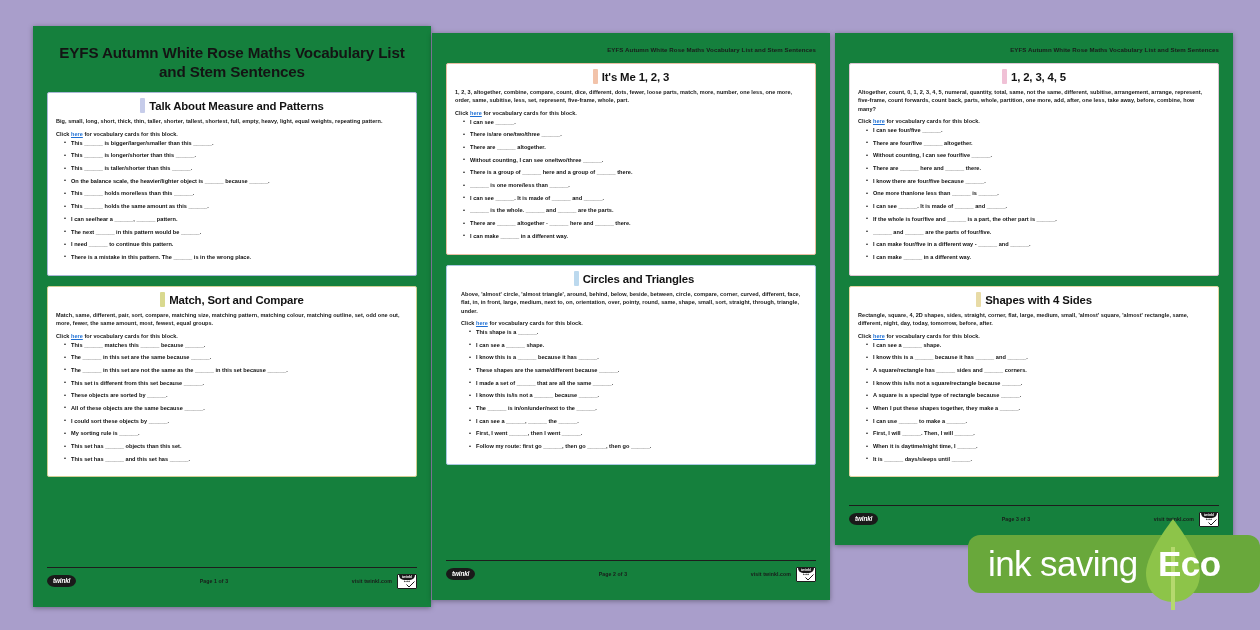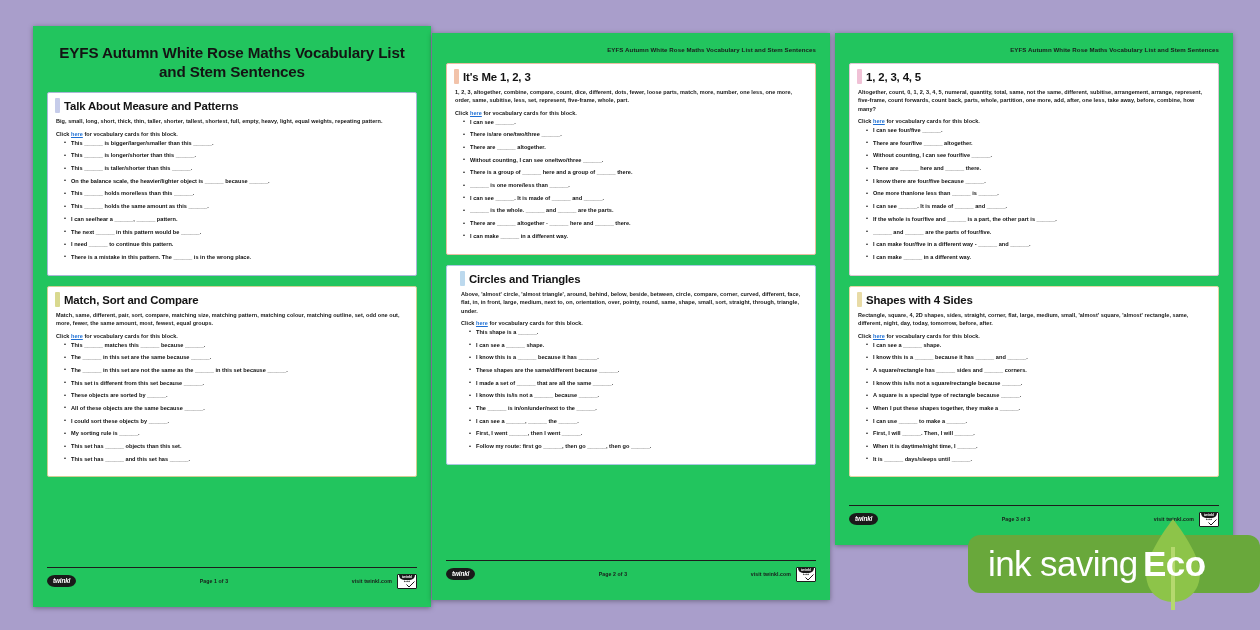--- a/index.html
+++ b/index.html
@@ -8,21 +8,21 @@
     font-family: "Liberation Sans", sans-serif;
     overflow: hidden;
   }
   body { background: #a99ecb; position: relative; }
 
   .stage { position: absolute; inset: 0; }
 
   
   .page {
     position: absolute;
-    background: #22c55e;
+    background: #15803d;
     box-shadow: 0 1px 5px rgba(0,0,0,.35);
     overflow: hidden;
   }
   #page-1 { left: 33px;  top: 26px; width: 398px; height: 581px; }
   #page-2 { left: 432px; top: 33px; width: 398px; height: 567px; }
   #page-3 { left: 835px; top: 33px; width: 398px; height: 512px; }
 
   .page-inner { position: absolute; inset: 0; padding: 14px 14px 0 14px; }
 
   .running-head {
@@ -58,20 +58,21 @@
   .block.lilac  { border-color: #a9b7d6; }
   .block.peach  { border-color: #e9bda4; }
   .block.sky    { border-color: #a9c8e0; padding-left: 13px; }
   .block.rose   { border-color: #ddc6d4; }
   .block.cream  { border-color: #e3d6a4; }
 
   .block-head {
     display: flex;
     align-items: stretch;
     margin-bottom: 4px;
+    justify-content: center;
   }
   .accent {
     width: 5px;
     flex: 0 0 5px;
     margin-right: 4px;
     border-radius: 1px;
   }
   .block-title {
     font-size: 11.4px;
     font-weight: bold;
@@ -227,21 +228,21 @@
     letter-spacing: -.6px;
     line-height: 36px;
   }
   .eco-leaf {
     position: absolute;
     left: 176px; top: 0px;
     width: 58px; height: 93px;
   }
   .eco-word {
     position: absolute;
-    left: 175px; top: 29px;
+    left: 190px; top: 29px;
     font-size: 35px;
     color: #ffffff;
     font-weight: bold;
     letter-spacing: -.5px;
     line-height: 36px;
   }
 </style>
 </head>
 <body>
 

